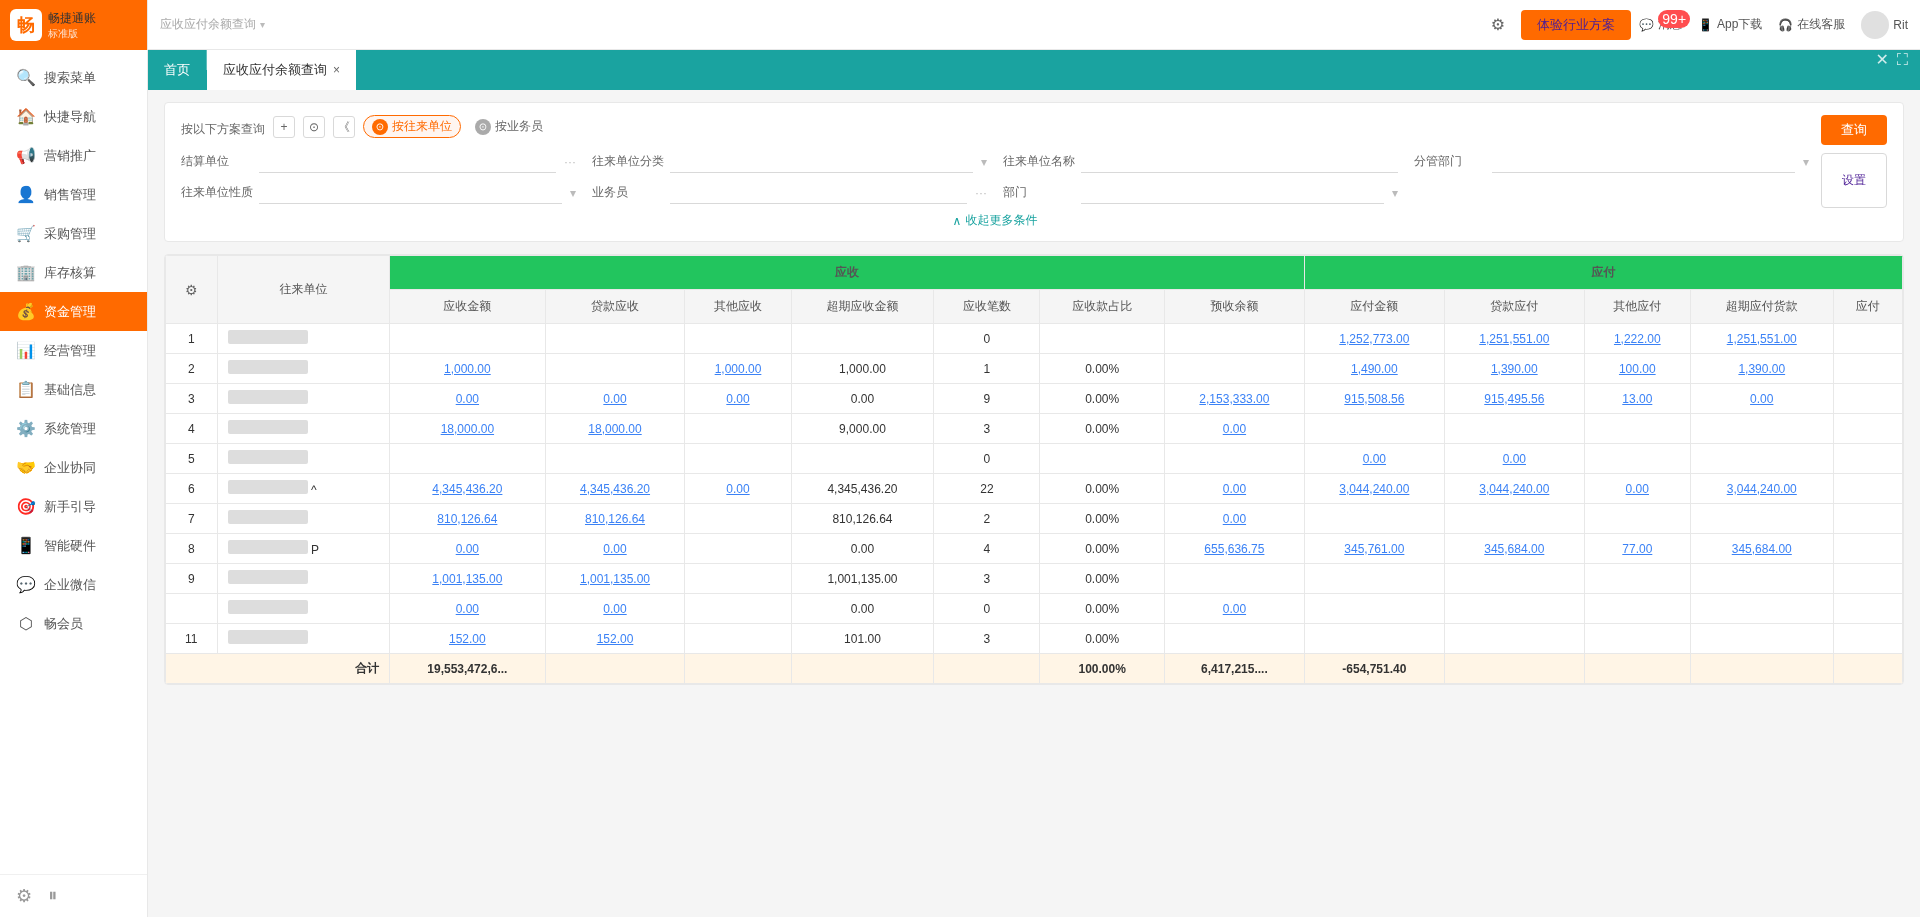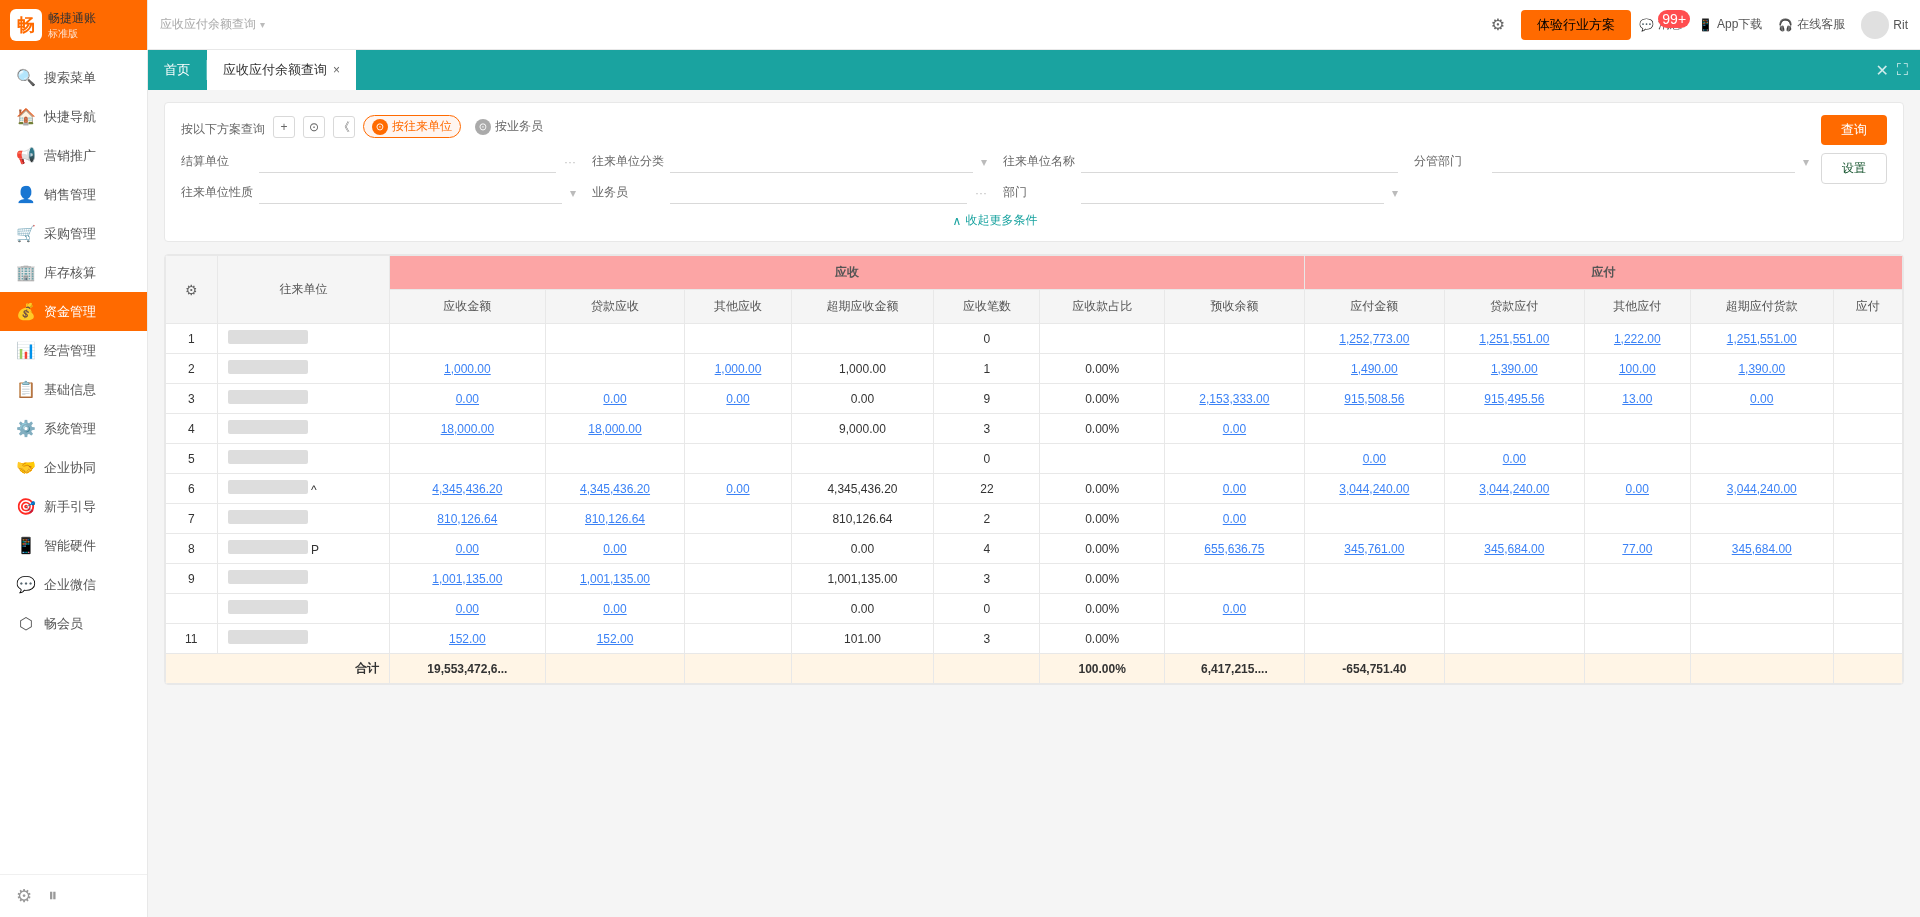--- a/index.html
+++ b/index.html
@@ -27,32 +27,32 @@
 
     
     .topbar {
       position: fixed; left: 148px; top: 0; right: 0; height: 50px;
       background: #fff; border-bottom: 1px solid #e8e8e8; display: flex; align-items: center; z-index: 99; padding: 0 12px; gap: 8px;
     }
     .topbar-breadcrumb { color: #999; font-size: 12px; flex: 1; display: flex; align-items: center; gap: 4px; }
     .topbar-chevron { font-size: 10px; color: #bbb; }
     .topbar-gear { font-size: 16px; color: #666; cursor: pointer; margin-right: 8px; }
     .topbar-btn-orange {
-      background: #ff6a00; color: #000000; border: none; border-radius: 4px;
+      background: #ff6a00; color: #4c1d95; border: none; border-radius: 4px;
       padding: 6px 16px; font-size: 13px; cursor: pointer;
     }
     .topbar-right { display: flex; align-items: center; gap: 16px; margin-left: auto; }
     .topbar-icon-item { display: flex; align-items: center; gap: 4px; color: #555; font-size: 12px; cursor: pointer; position: relative; }
     .badge { position: absolute; top: -6px; right: -8px; background: #ff4d4f; color: #fff; border-radius: 10px; font-size: 14px; padding: 1px 4px; }
     .user-avatar { width: 28px; height: 28px; background: #e0e0e0; border-radius: 50%; }
 
     
     .tabbar {
       position: fixed; left: 148px; top: 50px; right: 0; height: 40px;
-      background: #1aa3a0; display: flex; align-items: center; z-index: 98; padding: 0;
+      background: #1aa3a0; display: flex; align-items: flex-start; z-index: 98; padding: 0;
     }
     .tab-item {
       display: flex; align-items: center; gap: 6px; padding: 0 16px; height: 40px;
       font-size: 13px; cursor: pointer; color: rgba(255,255,255,0.8);
     }
     .tab-item.home { color: #fff; }
     .tab-item.active { background: #fff; color: #333; border-radius: 0; }
     .tab-close { font-size: 12px; color: #666; cursor: pointer; }
     .tab-divider { width: 1px; height: 20px; background: rgba(255,255,255,0.3); }
     .tabbar-right { margin-left: auto; display: flex; align-items: center; gap: 8px; padding-right: 12px; }
@@ -89,30 +89,30 @@
     .filter-input {
       flex: 1; border: none; border-bottom: 1px solid #d9d9d9; outline: none; padding: 4px 0;
       font-size: 12px; color: #333; background: transparent; cursor: pointer;
     }
     .filter-select-icon { color: #bbb; font-size: 12px; }
     .filter-dots { color: #bbb; font-size: 12px; }
     .collapse-btn { display: flex; align-items: center; gap: 4px; color: #1aa3a0; font-size: 12px; cursor: pointer; justify-content: center; margin-top: 8px; }
 
     
     .query-btn { background: #ff6a00; color: #fff; border: none; border-radius: 4px; padding: 6px 20px; font-size: 13px; cursor: pointer; }
-    .settings-btn { background: #fff; color: #14532d; border: 1px solid #d9d9d9; border-radius: 4px; padding: 6px 16px; font-size: 12px; cursor: pointer; }
+    .settings-btn { background: #fff; color: #4c1d95; border: 1px solid #d9d9d9; border-radius: 4px; padding: 18px 16px; font-size: 12px; cursor: pointer; }
 
     
     .table-container { background: #fff; border: 1px solid #e8e8e8; border-radius: 4px; overflow: auto; }
     .data-table { width: 100%; border-collapse: collapse; font-size: 12px; }
     .data-table th {
       background: #f5f5f5; border: 1px solid #e8e8e8; padding: 8px 10px;
       text-align: center; color: #555; font-weight: normal; white-space: nowrap;
     }
-    .data-table th.group { background: #fca5a5; font-weight: bold; }
+    .data-table th.group { background: #22c55e; font-weight: bold; }
     .data-table td {
       border: 1px solid #e8e8e8; padding: 6px 10px; color: #333; white-space: nowrap;
       text-align: center;
     }
     .data-table td.text-left { text-align: left; }
     .data-table td a, .data-table td .link { color: #3b82f6; text-decoration: underline; cursor: pointer; }
     .data-table .total-row td { background: #fff5e6; font-weight: bold; }
     .table-settings-icon { color: #666; font-size: 14px; cursor: pointer; }
 
     .filter-area { display: flex; gap: 12px; }

